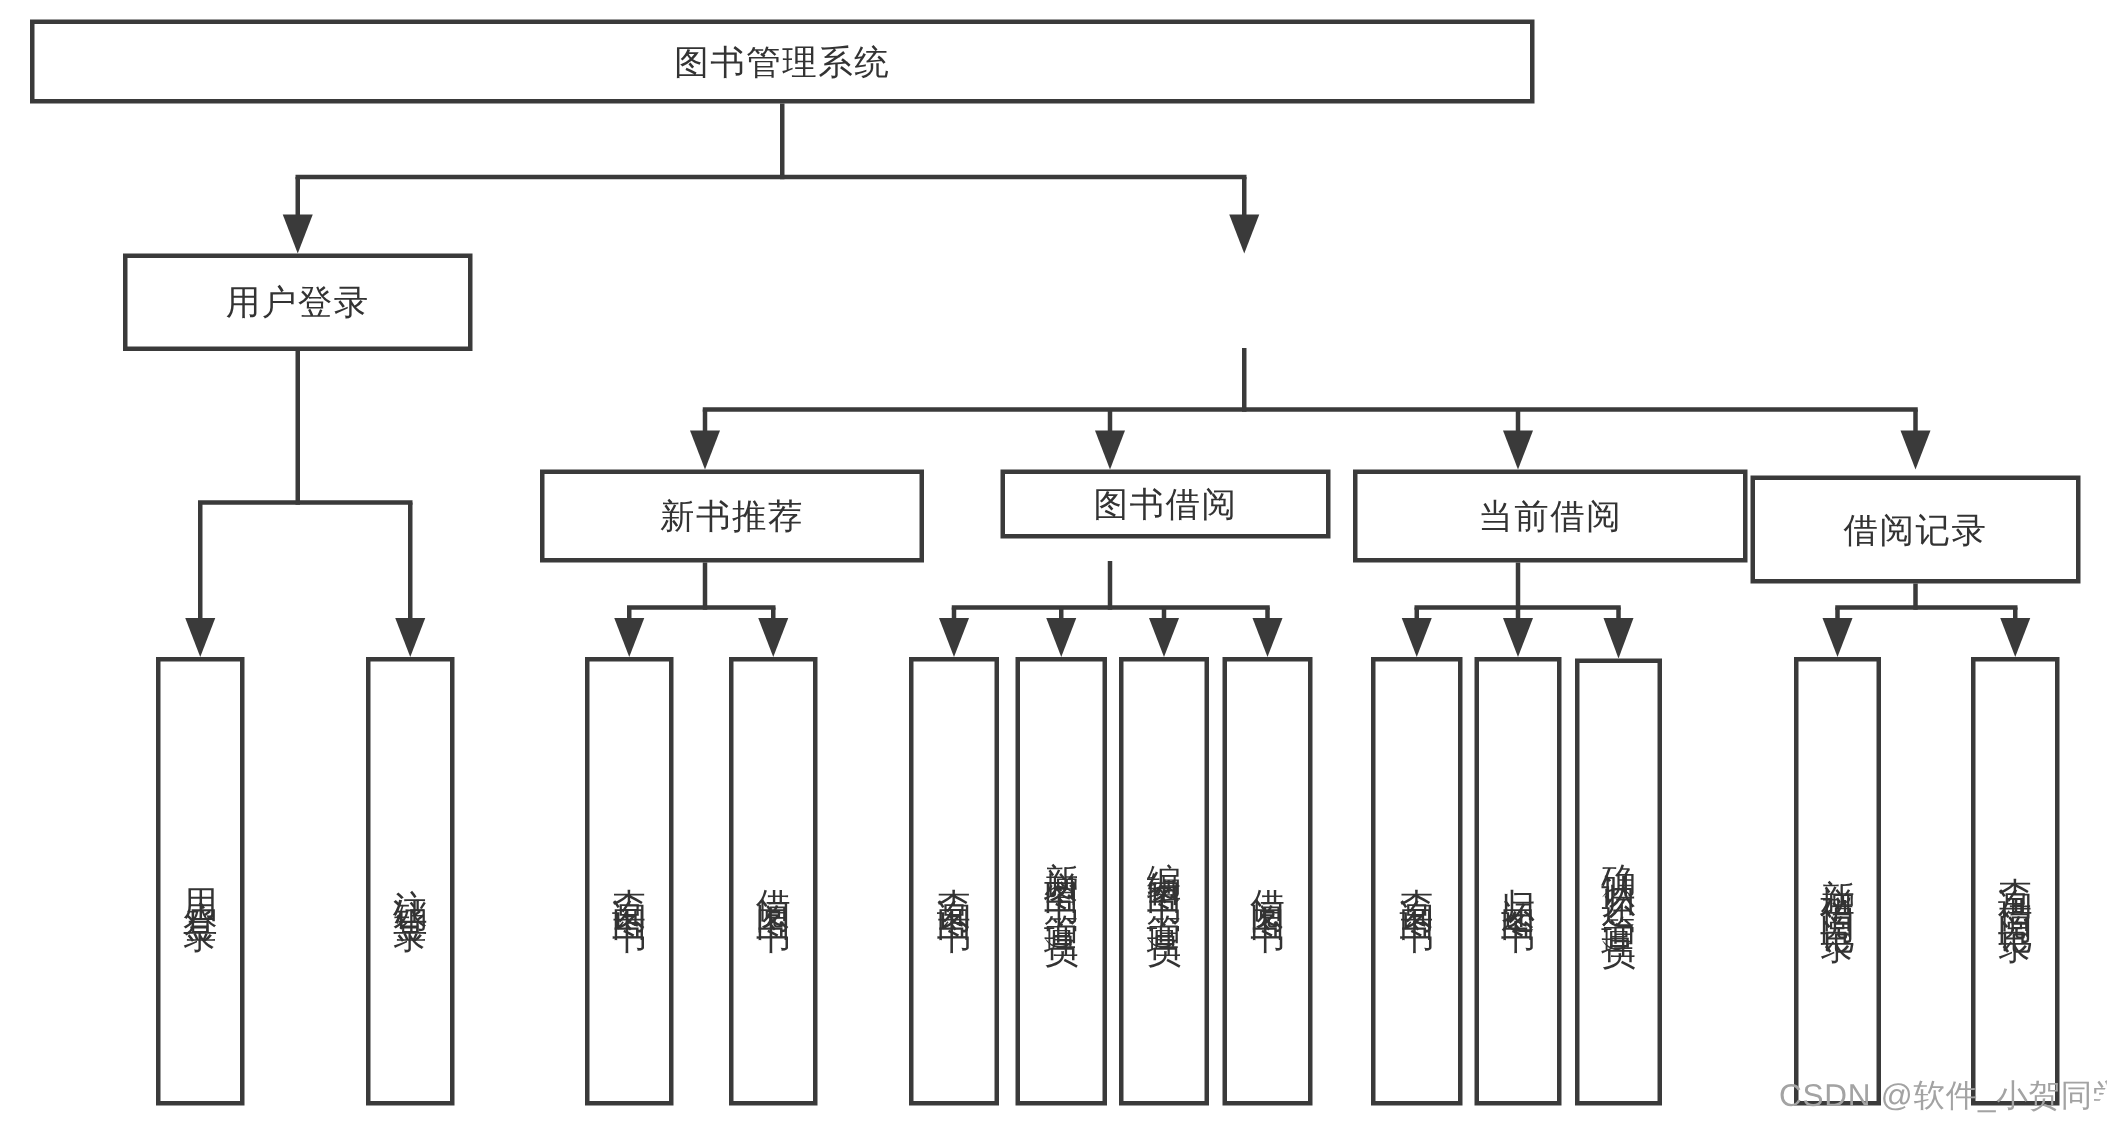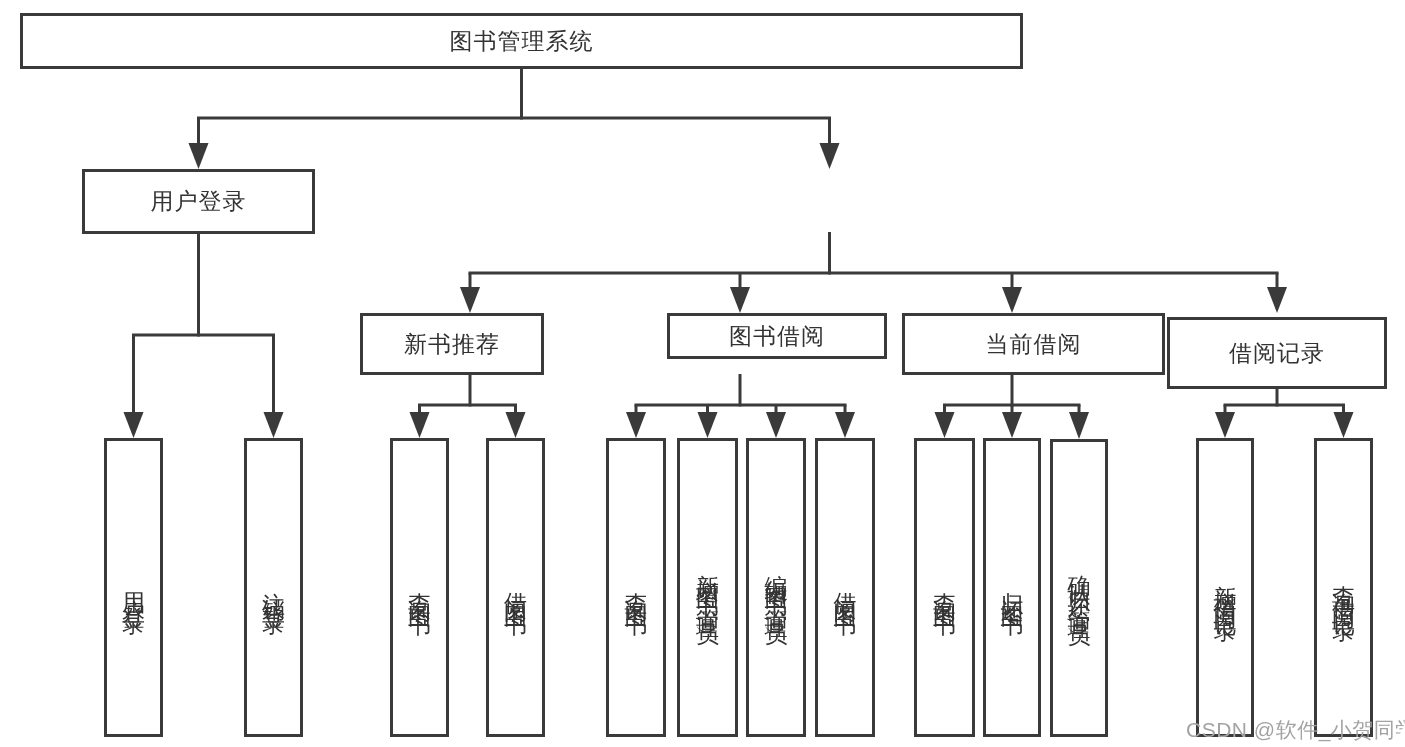--- a/index.html
+++ b/index.html
@@ -45,21 +45,21 @@
     font-size: 23px;
     white-space: normal;
     line-height: 1;
     padding: 6px 0;
   }
 
   
   .pos-root        { left: 20px;   top: 13px;  width: 1003px; height: 56px; }
   .pos-user-login  { left: 82px;   top: 169px; width: 233px;  height: 65px; }
   .pos-book-mgmt   { left: 712px;  top: 169px; width: 235px;  height: 64px; }
-  .pos-new-book    { left: 360px;  top: 313px; width: 184px;  height: 62px; }
+  .pos-new-book    { left: 360px;  top: 313px; width: 256px;  height: 62px; }
   .pos-borrow      { left: 630px;  top: 313px; width: 220px;  height: 46px; margin-left: 37px; }
   .pos-current     { left: 902px;  top: 313px; width: 263px;  height: 62px; }
   .pos-records     { left: 1167px; top: 317px; width: 220px;  height: 72px; }
 
   
   .pos-l-user-login { left: 104px;  top: 438px; width: 59px; height: 299px; }
   .pos-l-logout     { left: 244px;  top: 438px; width: 59px; height: 299px; }
   .pos-l-nb-query   { left: 390px;  top: 438px; width: 59px; height: 299px; }
   .pos-l-nb-borrow  { left: 486px;  top: 438px; width: 59px; height: 299px; }
   .pos-l-bb-query   { left: 606px;  top: 438px; width: 60px; height: 299px; }

